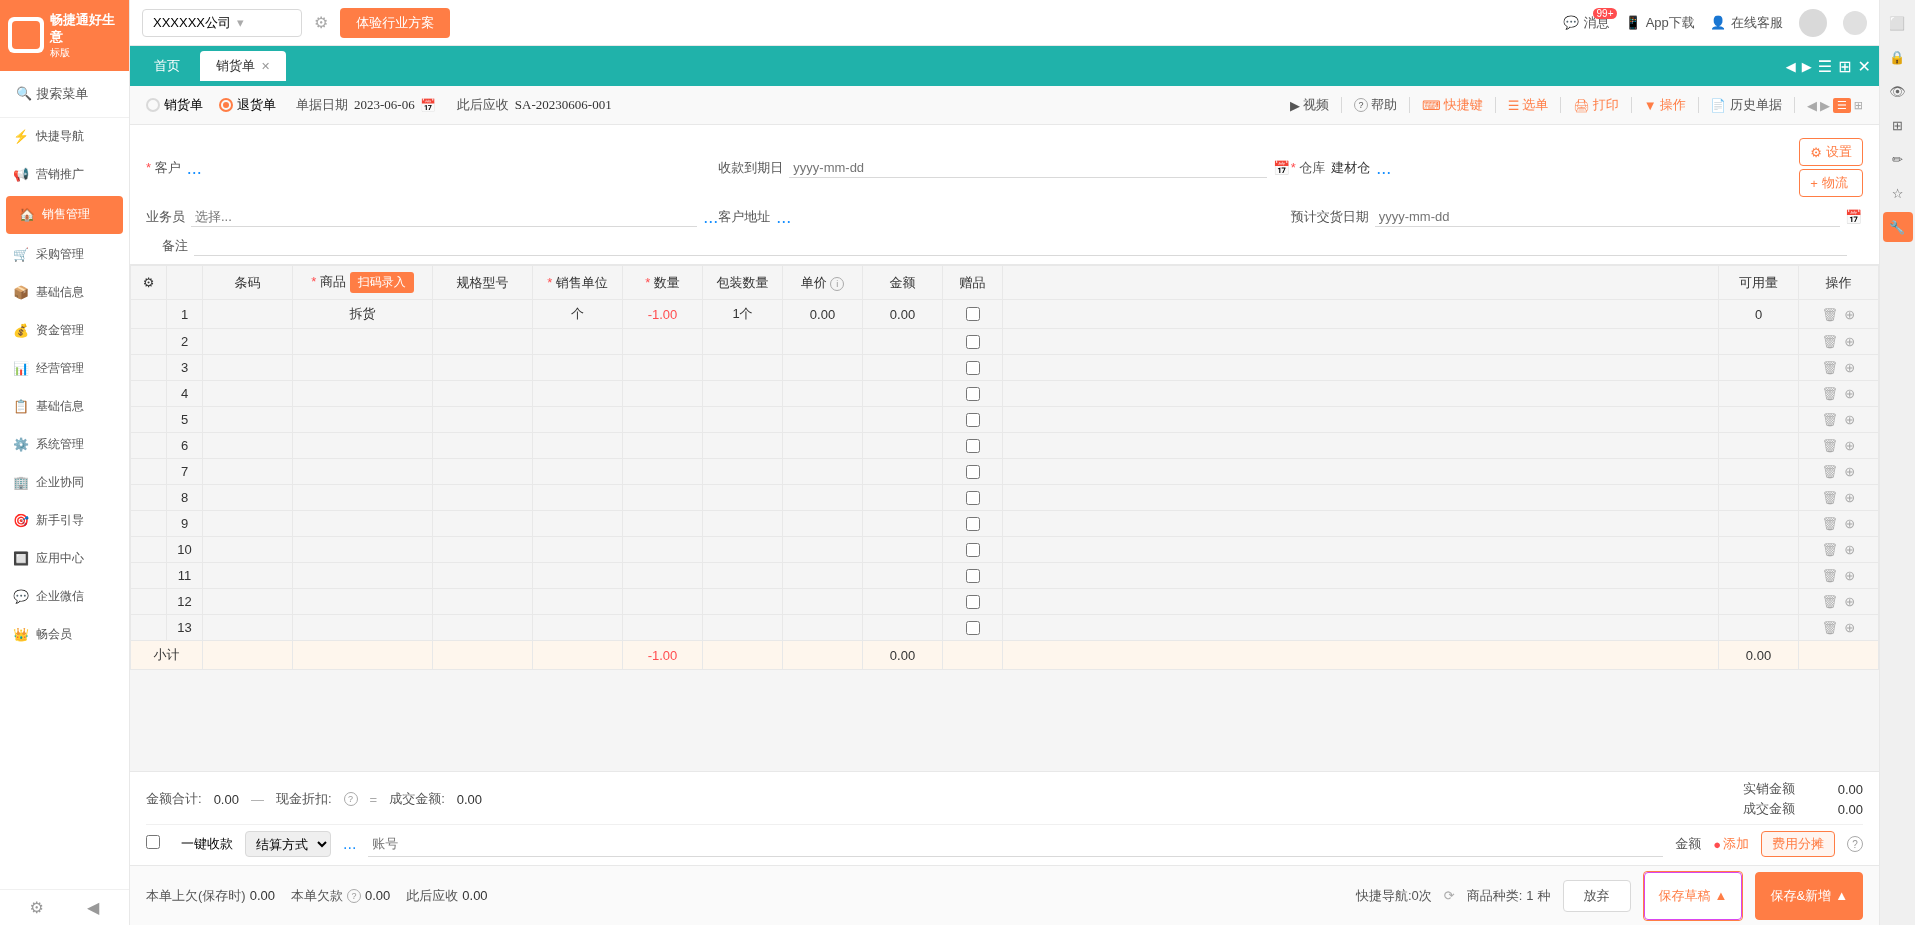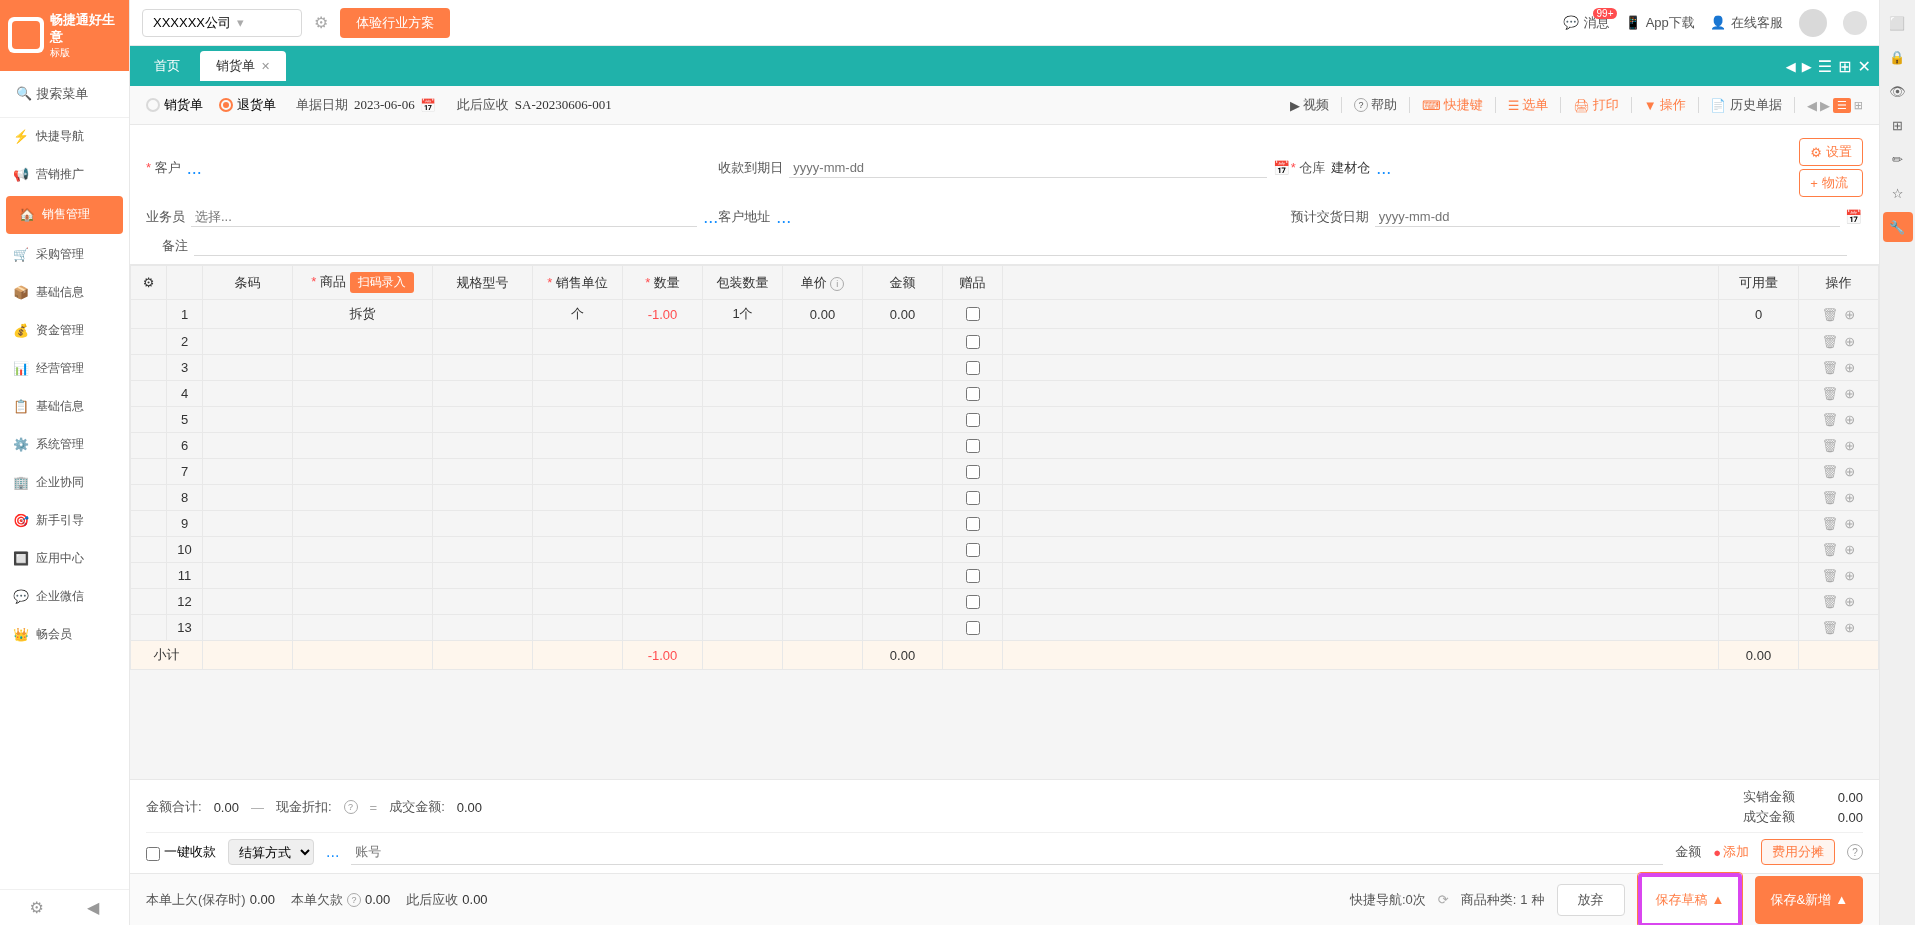--- a/index.html
+++ b/index.html
@@ -82,37 +82,37 @@
     .footer-row1 { display: flex; align-items: center; gap: 12px; padding-bottom: 6px; }
     .footer-row2 { display: flex; align-items: center; gap: 12px; border-top: 1px solid #f0f0f0; padding-top: 6px; }
     .footer-label { color: #555; }
     .footer-value { color: #333; font-weight: 500; }
     .footer-dash { color: #aaa; }
     .footer-eq { color: #aaa; }
     .footer-right { margin-left: auto; display: flex; flex-direction: column; align-items: flex-end; gap: 2px; }
     .footer-right-row { display: flex; align-items: center; gap: 8px; }
     .amount-label { color: #555; }
     .amount-value { color: #333; min-width: 60px; text-align: right; }
-    .checkbox-label { display: flex; align-items: flex-end; gap: 4px; cursor: pointer; }
+    .checkbox-label { display: flex; align-items: flex-start; gap: 21px; cursor: pointer; }
     .select-inline { border: 1px solid #d9d9d9; border-radius: 4px; padding: 2px 6px; height: 26px; }
     .btn-add-fee { color: #ff7d45; cursor: pointer; display: flex; align-items: center; gap: 2px; }
     .btn-expense { background: #fff5f0; border: 1px solid #ff7d45; color: #ff7d45; border-radius: 4px; padding: 3px 10px; cursor: pointer; }
     .help-icon { width: 16px; height: 16px; border-radius: 50%; border: 1px solid #aaa; display: flex; align-items: center; justify-content: center; font-size: 10px; color: #999; cursor: pointer; }
 
     
-    .action-bar { height: 52px; background: #fafafa; border-top: 1px solid #e8e8e8; display: flex; align-items: center; padding: 0 16px; flex-shrink: 0; gap: 44px; }
+    .action-bar { height: 60px; background: #fafafa; border-top: 1px solid #e8e8e8; display: flex; align-items: center; padding: 0 16px; flex-shrink: 0; gap: 44px; }
     .action-bar-info { display: flex; align-items: center; gap: 16px; }
     .info-item { display: flex; align-items: center; gap: 4px; color: #555; }
     .info-label { color: #555; }
     .info-value { color: #333; font-weight: 500; }
     .action-bar-right { margin-left: auto; display: flex; align-items: center; gap: 12px; }
     .print-info { color: #555; }
     .goods-type { display: flex; align-items: center; gap: 4px; cursor: pointer; color: #555; }
     .btn-discard { background: #fff; border: 1px solid #d9d9d9; border-radius: 4px; padding: 6px 20px; cursor: pointer; color: #555; }
-    .btn-save-draft { background: #fff; border: 4px solid #d946ef; color: #ff7d45; border-radius: 4px; padding: 14px 14px; cursor: pointer; display: flex; align-items: center; gap: 4px; }
+    .btn-save-draft { background: #fff; border: 1px solid #d946ef; color: #ff7d45; border-radius: 4px; padding: 14px 14px; cursor: pointer; display: flex; align-items: center; gap: 4px; }
     .btn-save-new { background: #ff7d45; border: none; color: #fff; border-radius: 4px; padding: 14px 14px; cursor: pointer; display: flex; align-items: center; gap: 4px; }
 
     
     .right-sidebar { width: 36px; background: #f0f0f0; display: flex; flex-direction: column; align-items: center; padding: 8px 0; gap: 4px; border-left: 1px solid #e8e8e8; flex-shrink: 0; }
     .right-icon { width: 30px; height: 30px; display: flex; align-items: center; justify-content: center; cursor: pointer; border-radius: 4px; color: #666; }
     .right-icon.orange-bg { background: #ff7d45; color: #fff; }
     .nav-label { font-size: 12px; }
     .info-circle { display: inline-flex; align-items: center; justify-content: center; width: 14px; height: 14px; border-radius: 50%; border: 1px solid #aaa; font-size: 9px; color: #999; }
     .field-cell { display: flex; align-items: center; gap: 6px; padding: 5px 0; }
     .field-label { color: #555; white-space: nowrap; font-size: 13px; }

